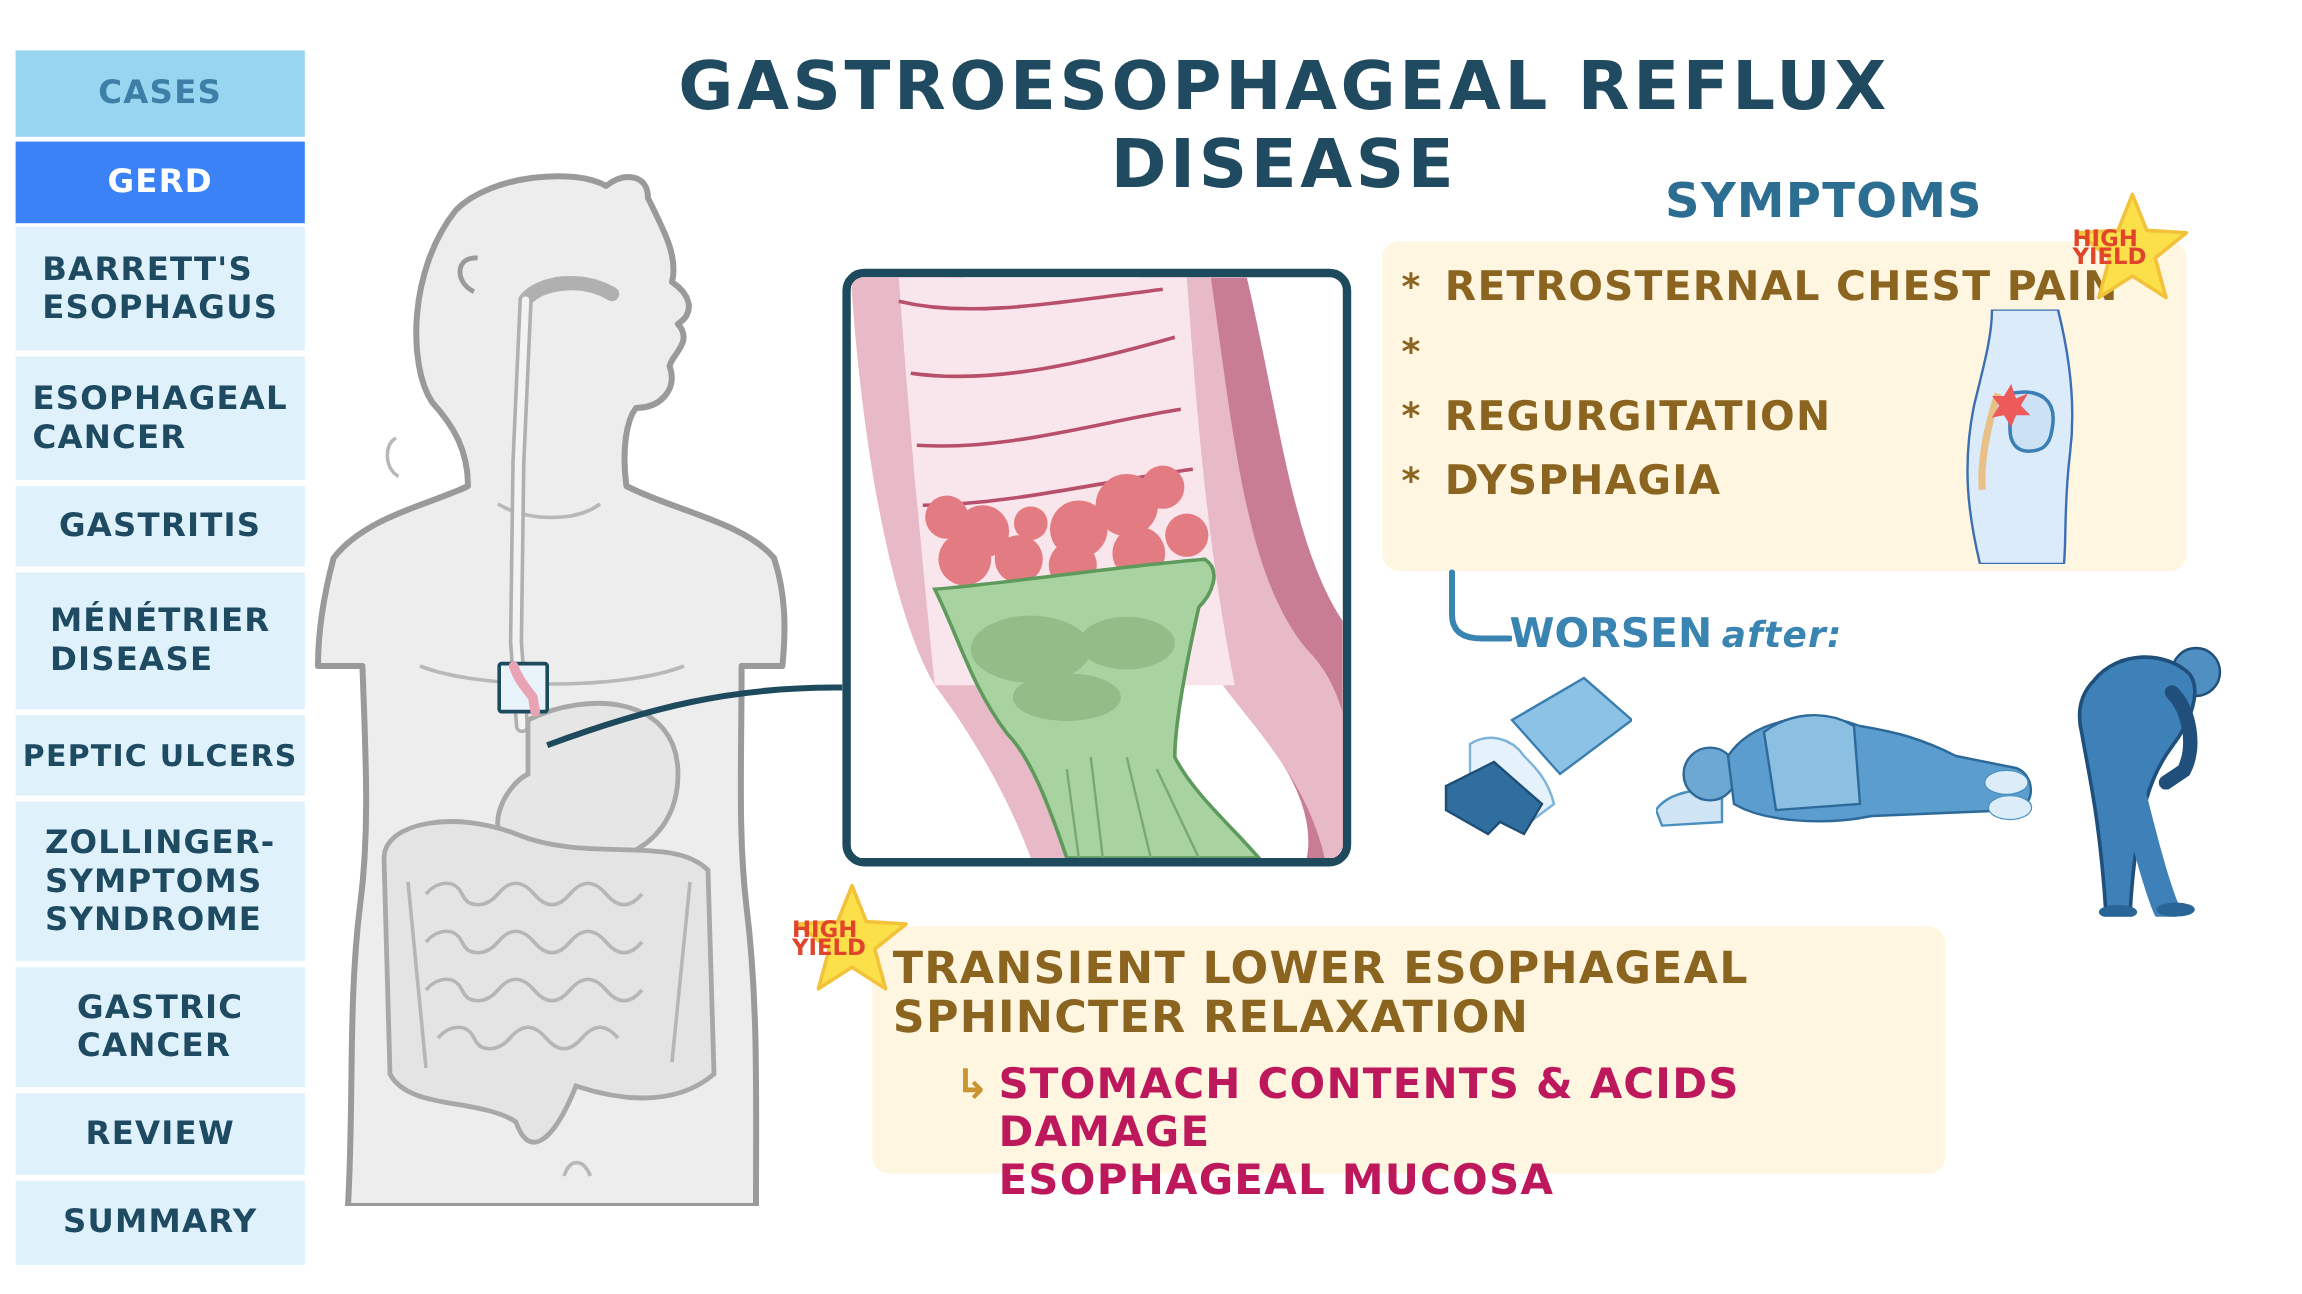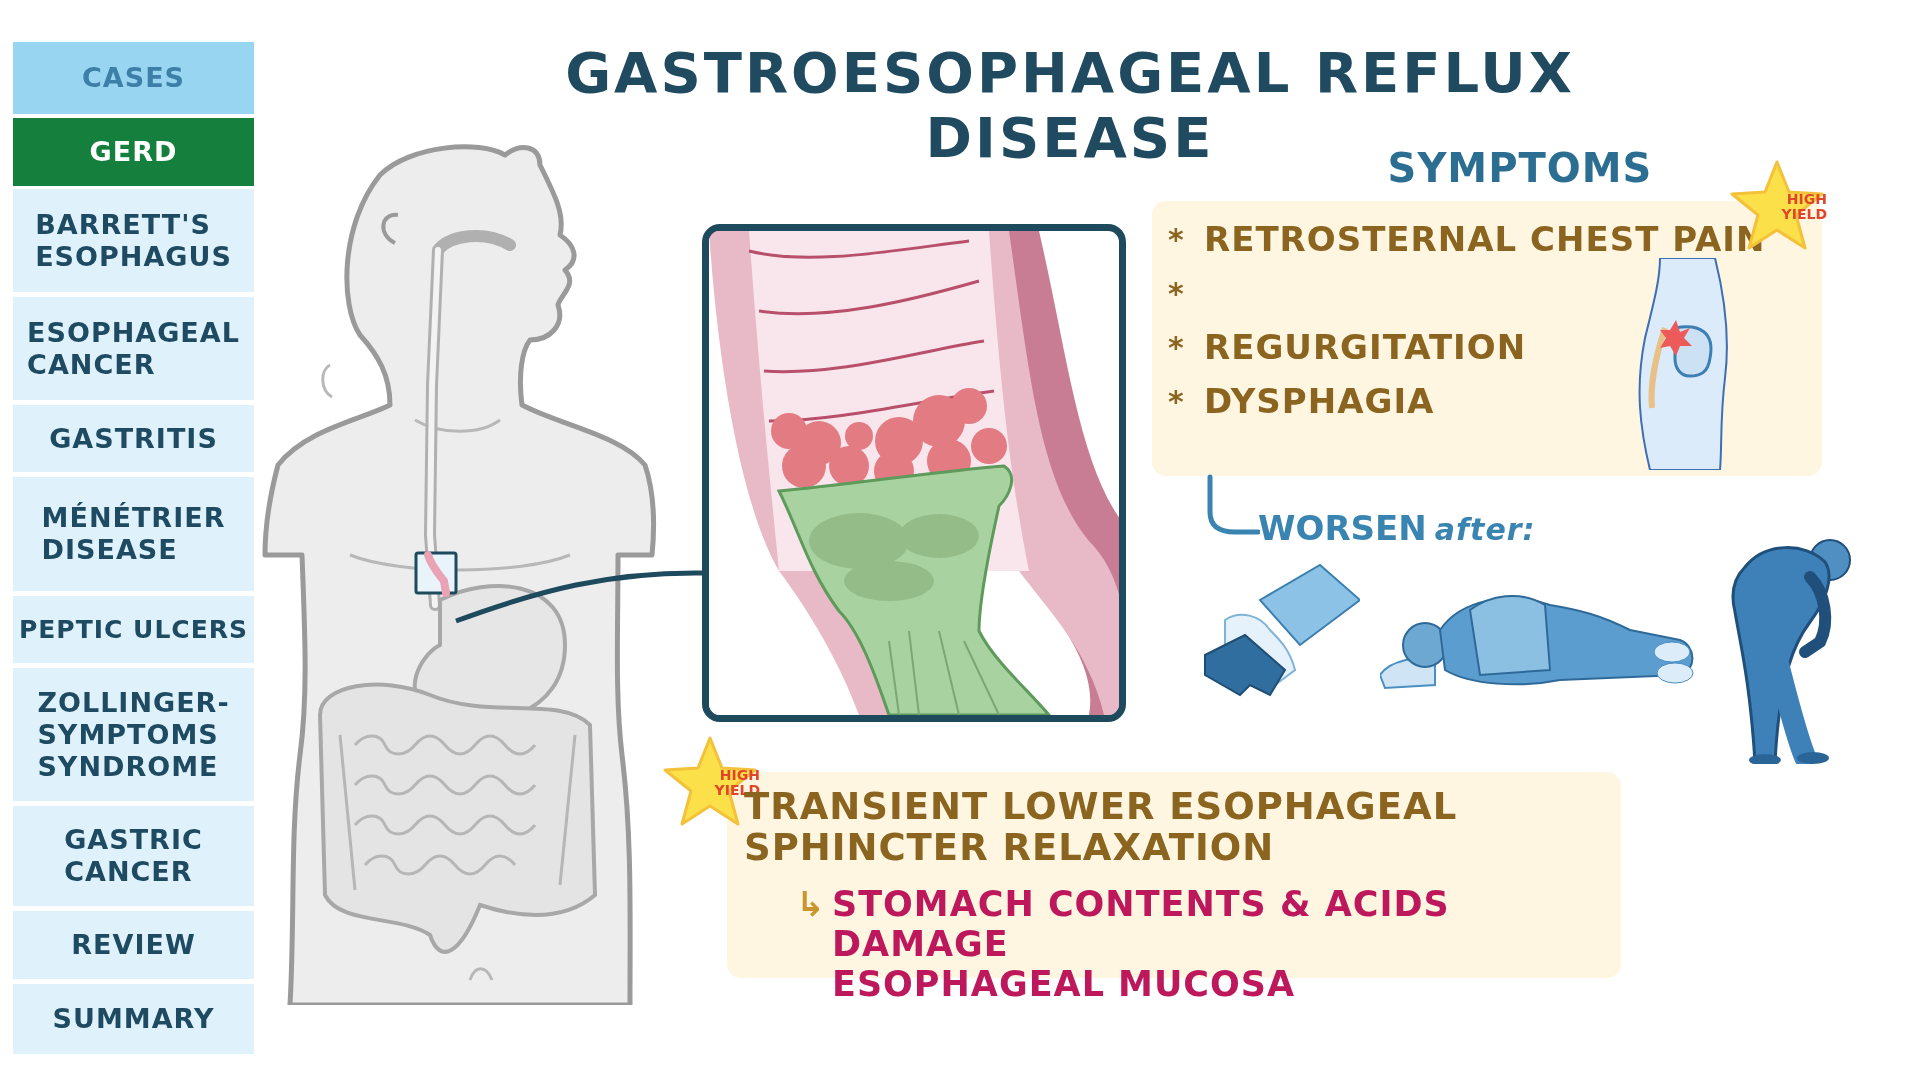--- a/index.html
+++ b/index.html
@@ -10,21 +10,21 @@
   .sidebar { position: absolute; left: 13px; top: 42px; width: 241px; }
   .nav-item {
     position: absolute; left: 0; width: 241px;
     background: #dff2fc; color: #1e4a62;
     display: flex; align-items: center; justify-content: center; text-align: left;
     font-family: "DejaVu Sans", sans-serif; font-weight: bold;
     font-size: 27px; line-height: 32px; letter-spacing: 1px; white-space: pre-line;
     cursor: pointer;
   }
   .nav-item.header { background: #98d5f1; color: #3d7fa6; }
-  .nav-item.active { background: #15803d; color: #ffffff; }
+  .nav-item.active { background: #3b82f6; color: #ffffff; }
 
   
   .page-title {
     position: absolute; left: 500px; top: 40px; width: 1140px; text-align: center;
     font-family: "DejaVu Sans", sans-serif; font-weight: bold; font-size: 56px;
     letter-spacing: 3px; color: #1f4a60;
   }
 
   
   .body-illus { position: absolute; left: 260px; top: 135px; width: 450px; height: 870px; }
@@ -51,22 +51,22 @@
     display: flex; align-items: center; height: 54px;
     font-family: "DejaVu Sans", sans-serif; font-weight: bold; font-size: 34px;
     color: #8b6420; letter-spacing: 1px;
   }
   .symptom-bullet { font-size: 30px; width: 36px; color: #8b6420; }
   .chest-illus { position: absolute; left: 1630px; top: 258px; width: 110px; height: 212px; }
 
   .star { position: absolute; width: 100px; height: 96px; }
   .star svg { position: absolute; left: 0; top: 0; }
   .star-text {
-    position: absolute; left: 0; top: 34px; width: 100%; text-align: right;
-    font-family: "DejaVu Sans", sans-serif; font-weight: bold; font-size: 14px;
+    position: absolute; left: 0; top: 34px; width: 100%; text-align: left;
+    font-family: "DejaVu Sans", sans-serif; font-weight: bold; font-size: 19px;
     line-height: 15px; color: #e0452b; white-space: pre-line;
   }
 
   .worsen-bracket { position: absolute; left: 1200px; top: 472px; width: 60px; height: 70px; }
   .worsen-label {
     position: absolute; left: 1258px; top: 508px;
     font-family: "DejaVu Sans", sans-serif; font-weight: bold; font-size: 34px; color: #3a84b2;
   }
   .worsen-label .after { font-size: 30px; font-weight: bold; margin-left: 8px; font-style: italic; letter-spacing: 1px; }
 

